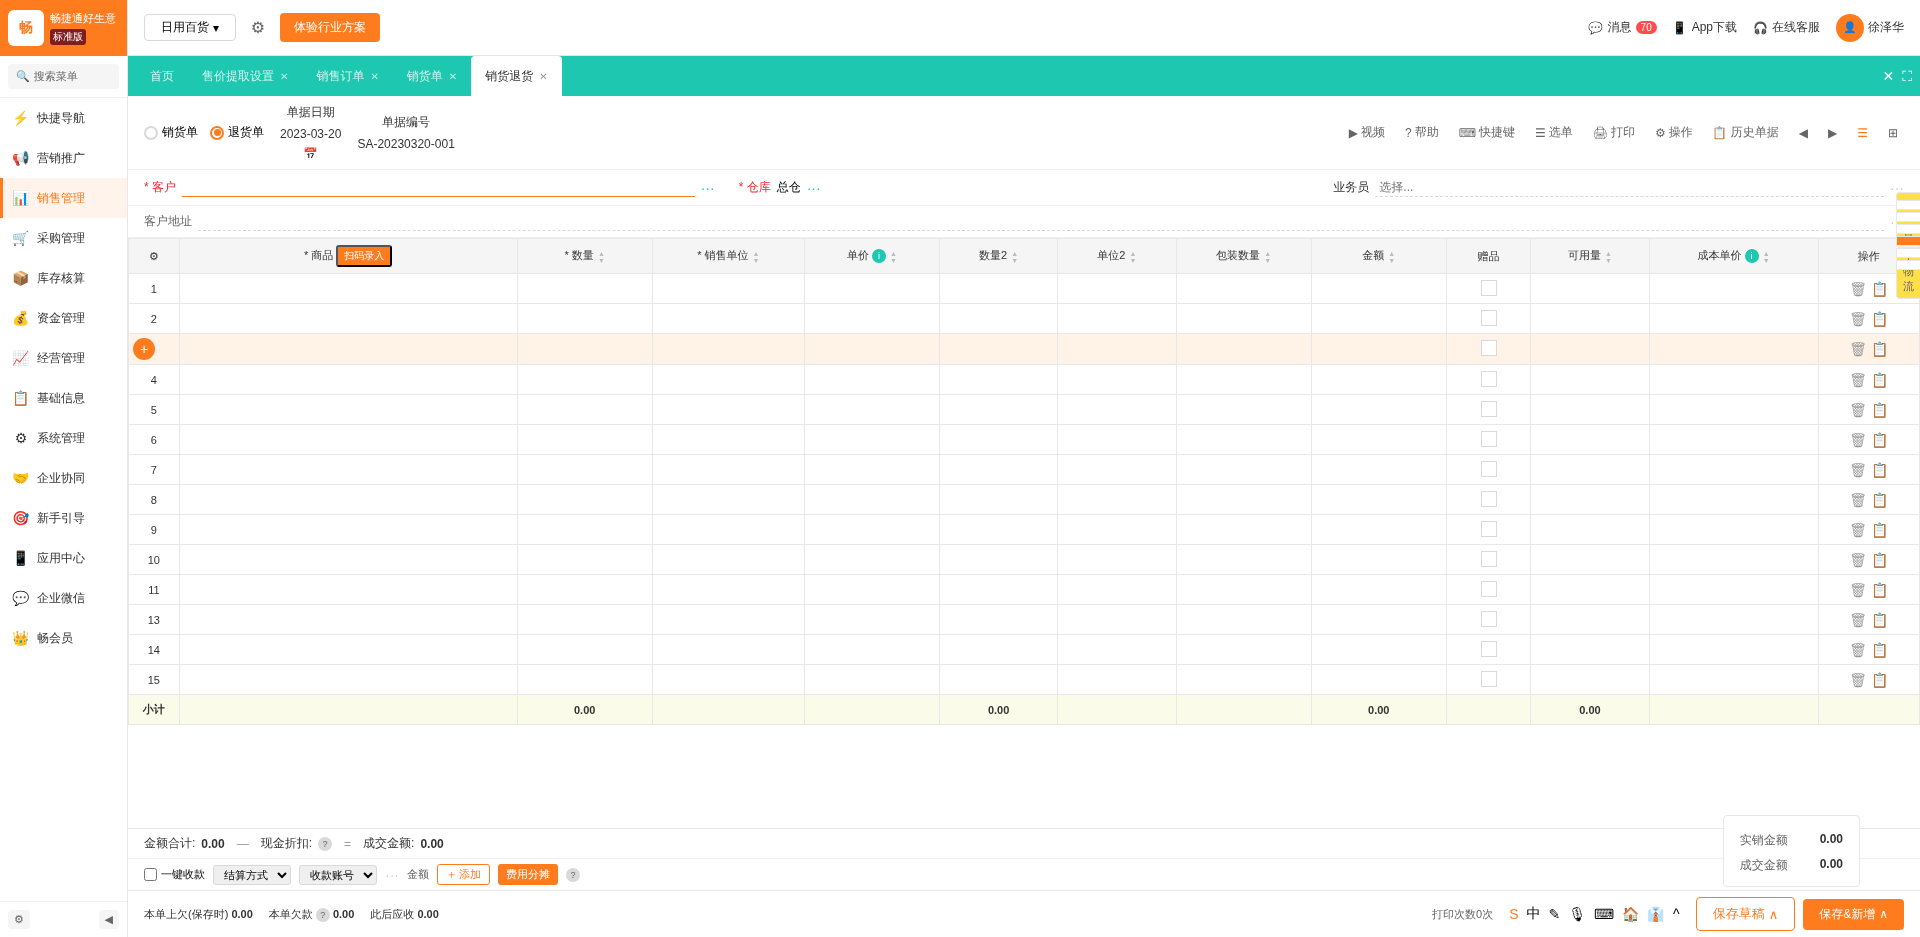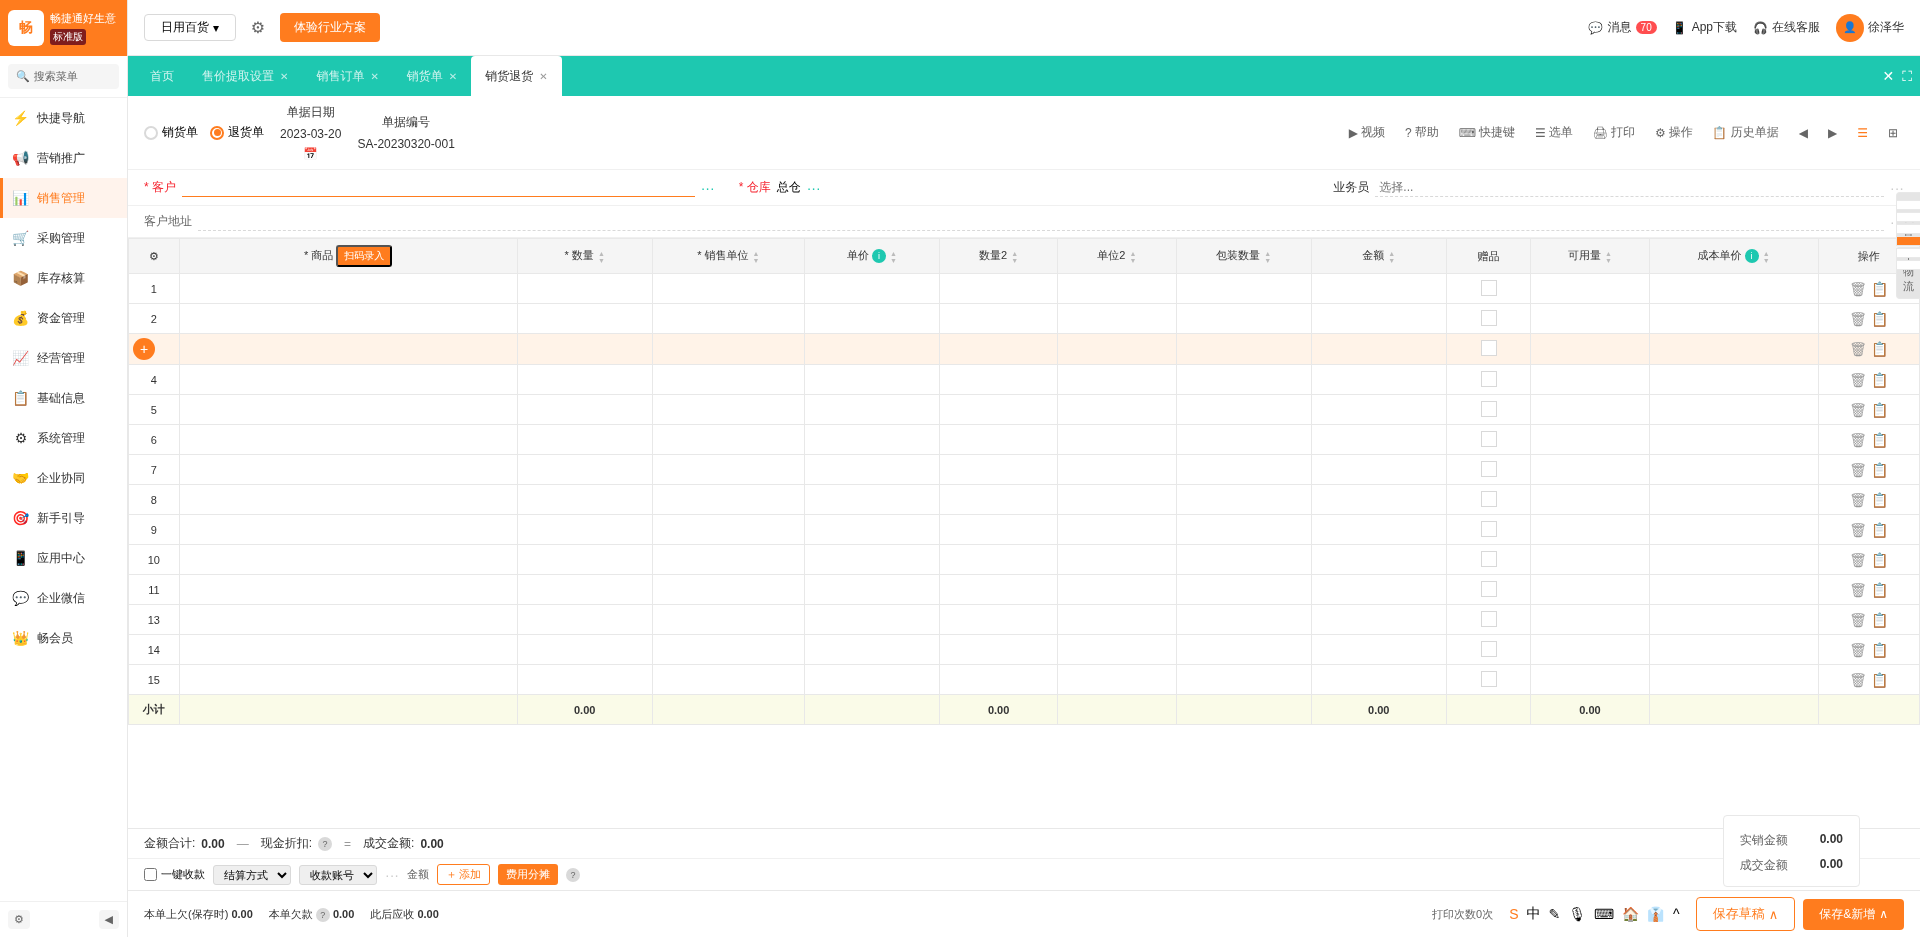--- a/index.html
+++ b/index.html
@@ -51,21 +51,21 @@
     .radio-group { display: flex; align-items: center; gap: 12px; }
     .radio-item { display: flex; align-items: center; gap: 4px; cursor: pointer; font-size: 12px; }
     .radio-dot { width: 14px; height: 14px; border-radius: 50%; border: 2px solid #d9d9d9; display: flex; align-items: center; justify-content: center; }
     .radio-dot.selected { border-color: #ff7c1e; }
     .radio-dot.selected::after { content: ''; width: 7px; height: 7px; border-radius: 50%; background: #ff7c1e; }
     .form-field { display: flex; align-items: center; gap: 6px; font-size: 12px; flex-direction: column; }
     .form-field-label { color: #333; }
     .form-field-value { color: #333; }
     .form-toolbar-right { display: flex; align-items: center; gap: 8px; font-size: 12px; }
     .toolbar-btn { display: flex; align-items: center; gap: 3px; cursor: pointer; color: #666; padding: 3px 6px; }
-    .side-panel-btn { background: #e5e5e5; border: 1px solid #e8e8e8; border-right: none; padding: 6px 4px; cursor: pointer; color: #666; font-size: 10px; writing-mode: vertical-lr; width: 24px; min-height: 40px; display: flex; align-items: center; justify-content: center; font-family: Liberation Mono, monospace; }
+    .side-panel-btn { background: #fde047; border: 1px solid #e8e8e8; border-right: none; padding: 6px 4px; cursor: pointer; color: #666; font-size: 10px; writing-mode: vertical-lr; width: 24px; min-height: 40px; display: flex; align-items: center; justify-content: center; font-family: Liberation Mono, monospace; }
 
     
     .form-row { padding: 8px 16px; display: flex; align-items: center; gap: 24px; border-bottom: 1px solid #f0f0f0; }
     .field-group { display: flex; align-items: center; gap: 6px; flex: 1; }
     .field-label { color: #f5222d; font-size: 12px; white-space: nowrap; }
     .field-label::before { content: '* '; color: #f5222d; }
     .field-label-plain { color: #333; font-size: 12px; white-space: nowrap; }
     .field-input { flex: 1; border: none; border-bottom: 1px solid #ff7c1e; outline: none; padding: 2px 4px; font-size: 12px; color: #333; background: transparent; min-width: 80px; }
     .field-input-plain { flex: 1; border: none; border-bottom: 1px dashed #d9d9d9; outline: none; padding: 2px 4px; font-size: 12px; color: #333; background: transparent; min-width: 80px; }
     .field-dots { color: #1ec8b0; cursor: pointer; font-size: 14px; }

